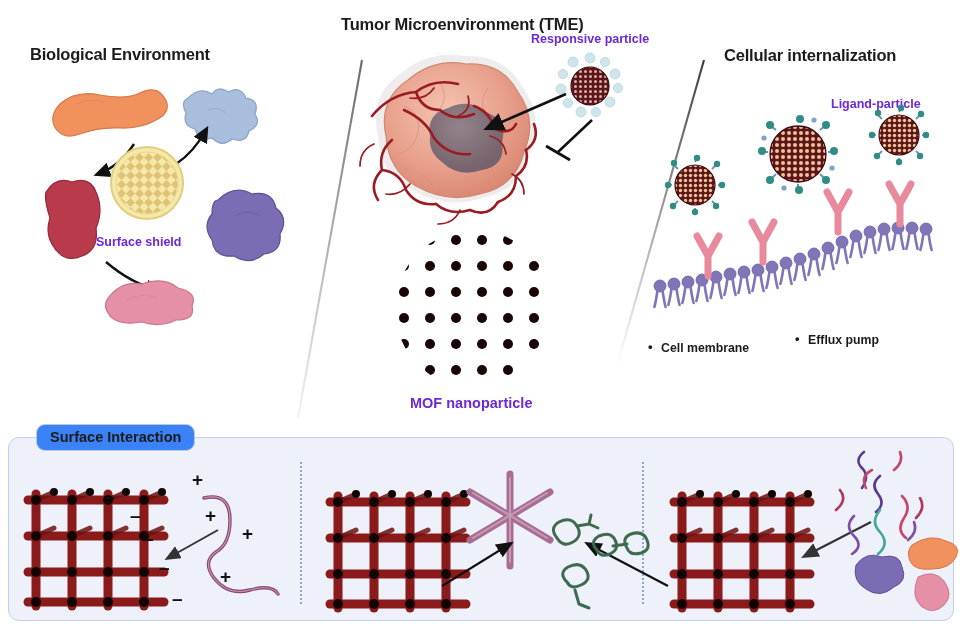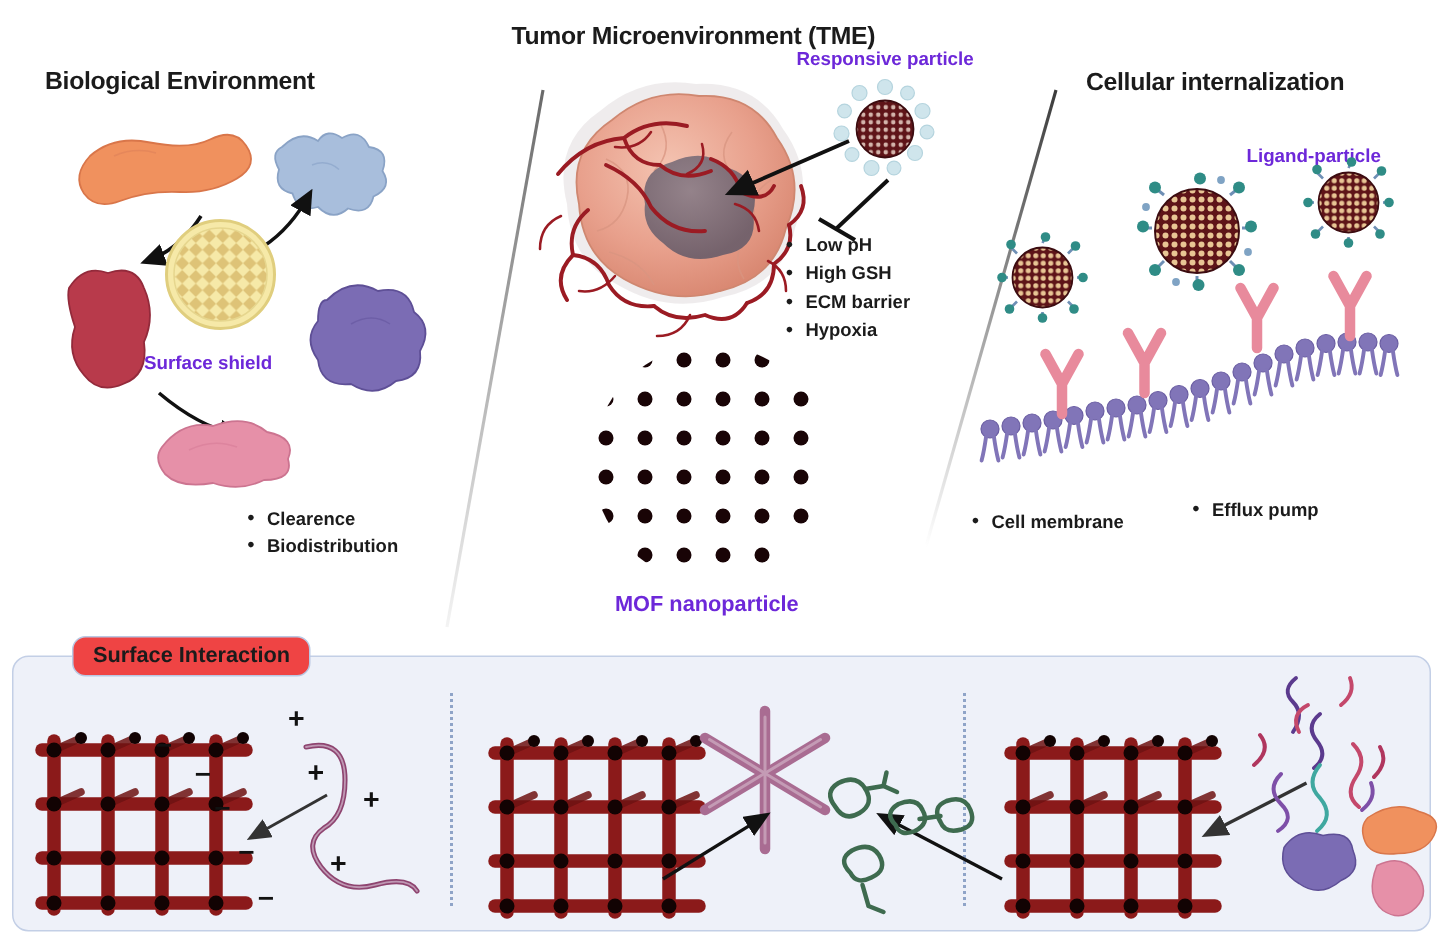--- a/index.html
+++ b/index.html
@@ -9,22 +9,22 @@
   .abs{position:absolute;}
   .ttl{font-weight:bold;font-size:16.5px;letter-spacing:-0.2px;color:#1b1b1b;white-space:nowrap;margin-top:12px;}
   .sub{font-weight:bold;font-size:12.5px;color:#6d28d9;white-space:nowrap;}
   .bullets{font-weight:bold;font-size:12.3px;color:#1b1b1b;line-height:18px;}
   .bullets li{list-style:none;position:relative;padding-left:13px;white-space:nowrap;}
   .bullets li:before{content:"\2022";position:absolute;left:0;top:-1px;font-size:13px;}
   ul{margin:0;padding:0;}
   .charge{font-weight:bold;font-size:19px;color:#111;line-height:1;}
   .panel{position:absolute;left:8px;top:437px;width:944px;height:182px;
          background:#eef1f9;border:1.4px solid #c3cfe6;border-radius:11px;}
-  .panel-tab{position:absolute;left:48px;top:424px;padding:4px 13px 5px 13px;
-             background:#ef4444;border:1.4px solid #b9c8e3;border-radius:9px;
+  .panel-tab{position:absolute;left:36px;top:424px;padding:4px 13px 5px 13px;
+             background:#3b82f6;border:1.4px solid #b9c8e3;border-radius:9px;
              font-weight:bold;font-size:14.5px;color:#1b1b1b;white-space:nowrap;}
   .vdiv{position:absolute;width:0;border-left:2px dotted #8fa4c8;}
   svg{display:block;overflow:visible;}
 </style>
 </head>
 <body>
 
 <div class="fig">
 
   <div class="abs ttl" style="left:30px;top:33px;">Biological Environment</div>
@@ -107,24 +107,20 @@
         <path d="M0 0 L7 3.2 L0 6.4 Z" fill="#111"></path>
       </marker>
     </defs>
     <g>
       <path d="M8 48 q14 -18 34 -14 q22 -8 36 4 q20 4 14 18 q4 14 -16 14 q-16 8 -34 2
                q-22 4 -32 -6 q-8 -10 -2 -18 Z" fill="#E690A8" stroke="#CC7490" stroke-width="1.2"></path>
       <path d="M26 50 q16 -8 32 -2" stroke="#D97F9A" stroke-width="1" fill="none" opacity=".7"></path>
     </g>
   </svg>
 
-  <ul class="abs bullets" style="left:165px;top:337px;">
-    <li>Clearence</li>
-    <li>Biodistribution</li>
-  </ul>
 
   <svg class="abs" style="left:348px;top:44px;" width="220" height="196">
     <defs>
       <radialGradient id="tumG" cx="42%" cy="36%" r="66%">
         <stop offset="0%" stop-color="#F4C3B1"></stop>
         <stop offset="62%" stop-color="#E8A08C"></stop>
         <stop offset="100%" stop-color="#D98872"></stop>
       </radialGradient>
       <radialGradient id="necG" cx="42%" cy="34%" r="64%">
         <stop offset="0%" stop-color="#8C7E88"></stop>
@@ -204,26 +200,20 @@
         <path d="M0 0 L8 3.6 L0 7.2 Z" fill="#111"></path>
       </marker>
     </defs>
   </svg>
 
   <svg class="abs" style="left:540px;top:118px;" width="70" height="48">
     <path d="M52 2 L18 34" stroke="#111" stroke-width="2.6" fill="none"></path>
     <path d="M6 28 L30 42" stroke="#111" stroke-width="2.8" fill="none"></path>
   </svg>
 
-  <ul class="abs bullets" style="left:524px;top:154px;line-height:19px;">
-    <li>Low pH</li>
-    <li>High GSH</li>
-    <li>ECM barrier</li>
-    <li>Hypoxia</li>
-  </ul>
 
   <svg class="abs" style="left:392px;top:228px;" width="164" height="162">
     <defs>
       <clipPath id="mofClip">
           <circle cx="82" cy="81" r="79"></circle>
         </clipPath>
       <linearGradient id="strutG" x1="0" y1="0" x2="0" y2="1">
         <stop offset="0%" stop-color="#A32127"></stop>
           <stop offset="100%" stop-color="#6B0F14"></stop>
       </linearGradient>

